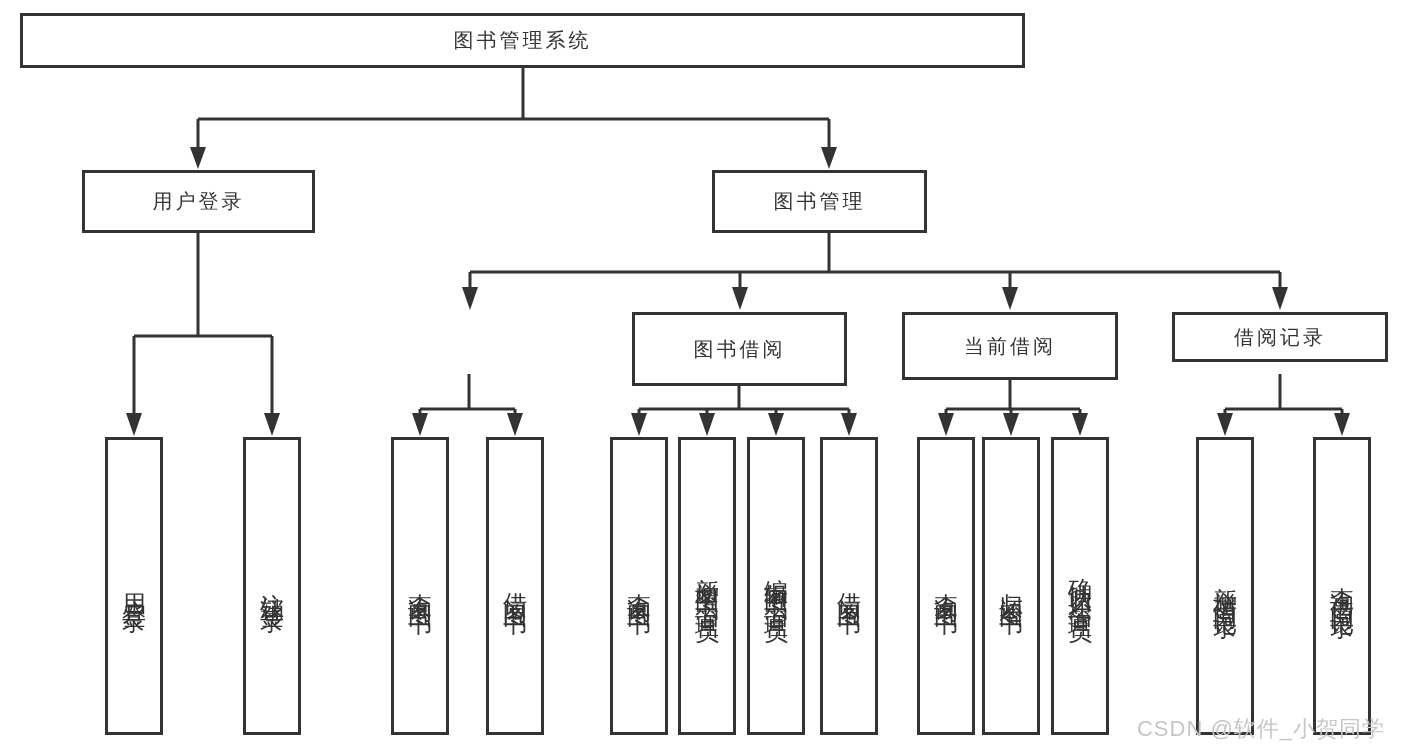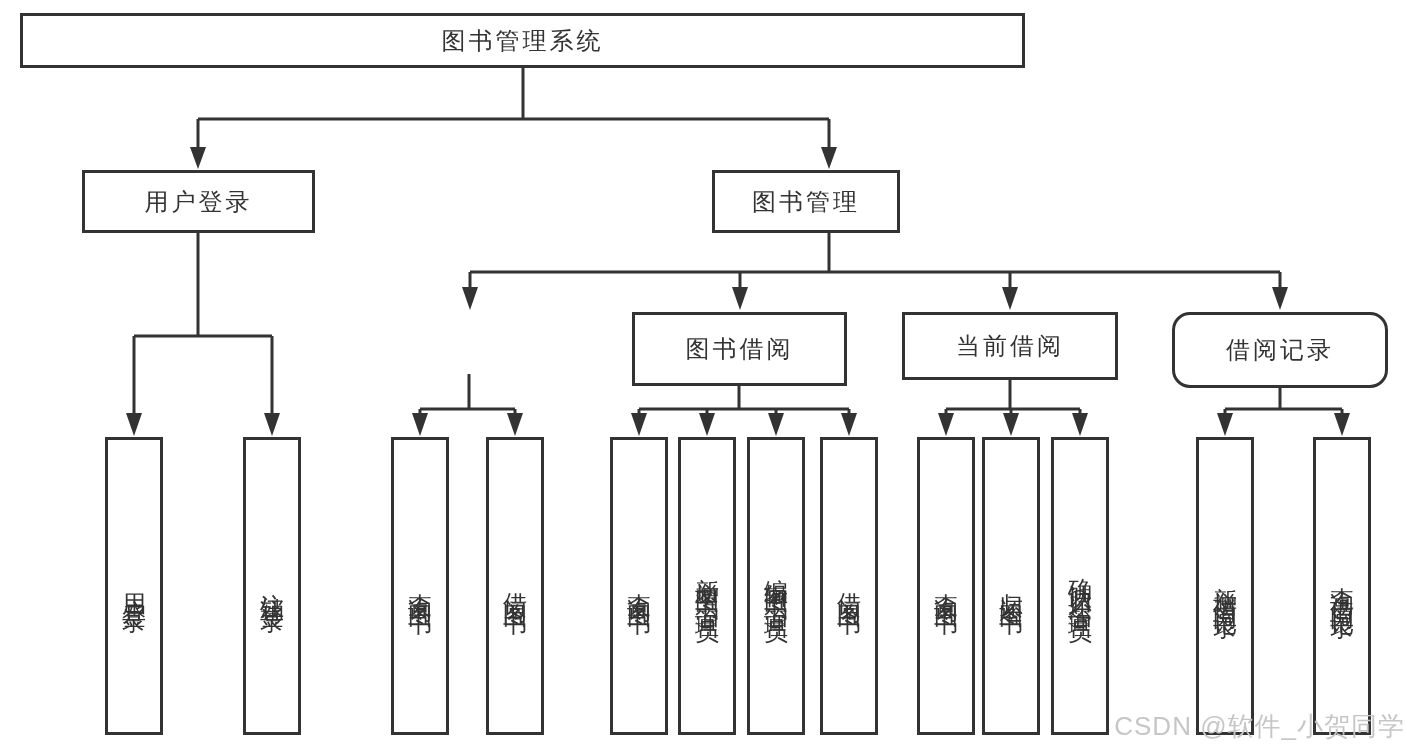--- a/index.html
+++ b/index.html
@@ -10,40 +10,40 @@
     font-family:"Liberation Sans","DejaVu Sans",sans-serif;
     overflow:hidden;
   }
   svg.wires{position:absolute;left:0;top:0;z-index:0;}
   .hbox{
     position:absolute;
     box-sizing:border-box;
     border:3px solid #333333;
     background:#ffffff;
     display:flex;align-items:center;justify-content:center;
-    font-size:24px;letter-spacing:3px;color:#333333;
+    font-size:20px;letter-spacing:3px;color:#333333;
     z-index:1;white-space:nowrap;
   }
   .vbox{
     position:absolute;
     box-sizing:border-box;
     border:3px solid #333333;
     background:#ffffff;
     display:flex;align-items:center;justify-content:center;
     width:58px;height:298px;top:437px;
     z-index:1;
   }
   .vtext{
     writing-mode:vertical-rl;
     font-size:24px;letter-spacing:6px;color:#333333;
     line-height:1;white-space:nowrap;
   }
   .watermark{
-    position:absolute;right:0;bottom:3px;
-    font-size:26px;color:#c6c6c6;letter-spacing:1px;
+    position:absolute;right:20px;bottom:3px;
+    font-size:22px;color:#c6c6c6;letter-spacing:1px;
     z-index:2;white-space:nowrap;
   }
 </style>
 </head>
 <body>
 
 <div class="stage">
 
   <svg class="wires" width="1405" height="747" viewBox="0 0 1405 747">
     <g stroke="#333333" stroke-width="3" fill="#333333">
@@ -105,25 +105,25 @@
       <line x1="1225" y1="409" x2="1225" y2="416"></line>
       <polygon points="1217,413 1233,413 1225,436" stroke="none"></polygon>
       <line x1="1342" y1="409" x2="1342" y2="416"></line>
       <polygon points="1334,413 1350,413 1342,436" stroke="none"></polygon>
     </g>
   </svg>
 
   <div class="hbox" style="left:20px;top:13px;width:1005px;height:55px;">图书管理系统</div>
 
   <div class="hbox" style="left:82px;top:170px;width:233px;height:63px;">用户登录</div>
-  <div class="hbox" style="left:712px;top:170px;width:188px;height:63px;">图书管理</div>
+  <div class="hbox" style="left:712px;top:170px;width:215px;height:63px;">图书管理</div>
 
   <div class="hbox" style="left:632px;top:312px;width:215px;height:74px;">图书借阅</div>
   <div class="hbox" style="left:902px;top:312px;width:216px;height:68px;">当前借阅</div>
-  <div class="hbox" style="left:1172px;top:312px;width:216px;height:76px;border-radius:18px;">借阅记录</div>
+  <div class="hbox" style="left:1172px;top:312px;width:216px;height:50px;">借阅记录</div>
 
   <div class="vbox" style="left:105px;">
     <span class="vtext">用户登录</span>
   </div>
   <div class="vbox" style="left:243px;">
     <span class="vtext">注销登录</span>
   </div>
 
   <div class="vbox" style="left:391px;">
     <span class="vtext">查询图书</span>

